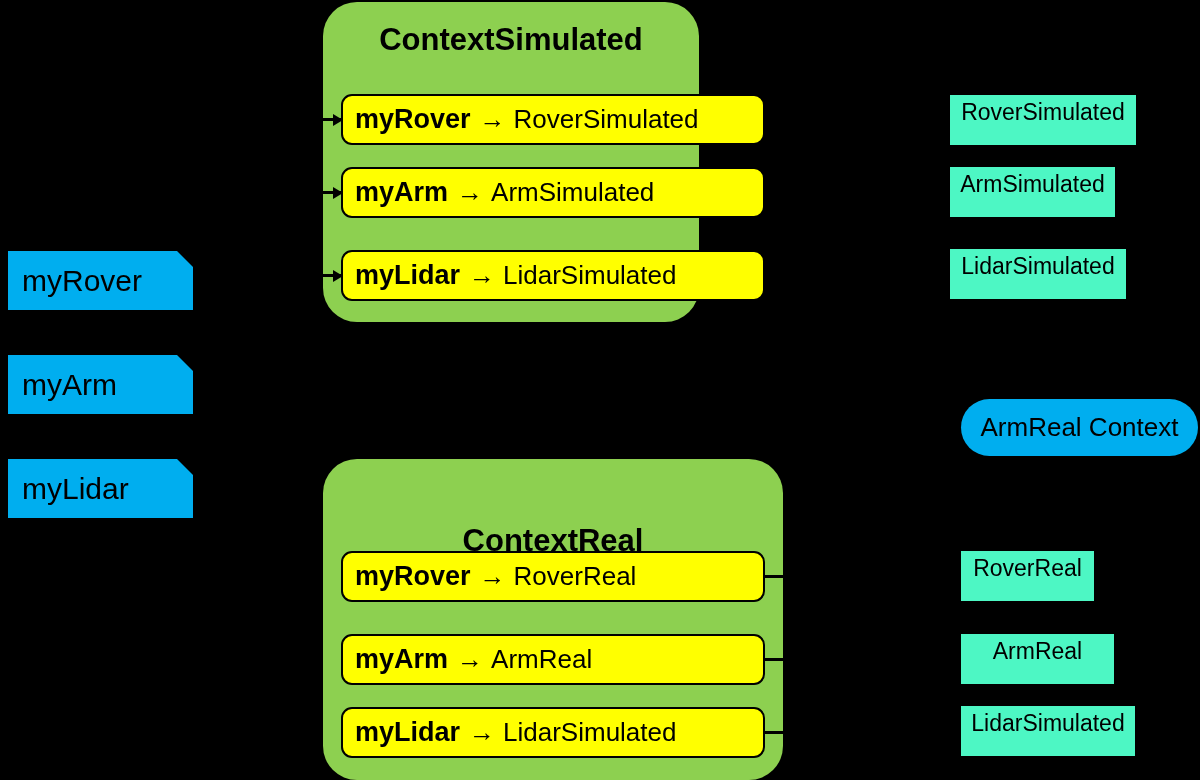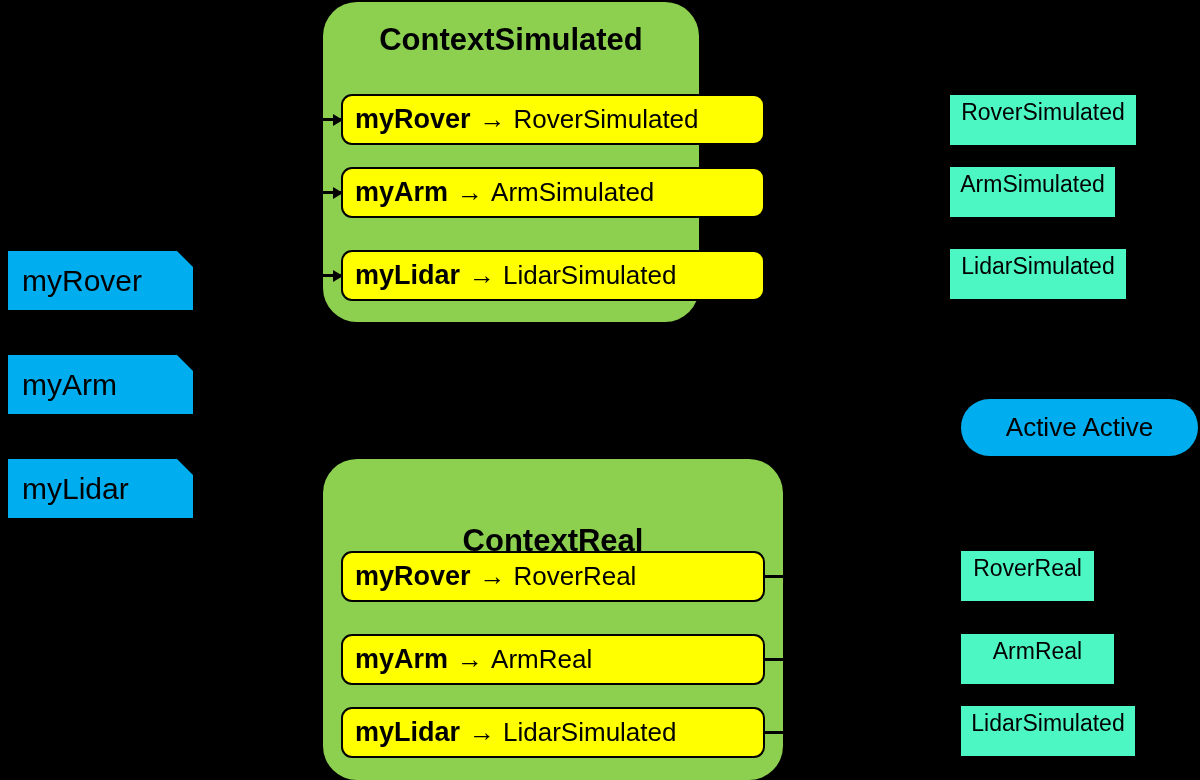--- a/index.html
+++ b/index.html
@@ -217,21 +217,21 @@
 
   <div class="impl" style="left:950px; top:167px; width:165px; height:50px;">
     <span>ArmSimulated</span>
   </div>
 
   <div class="impl" style="left:950px; top:249px; width:176px; height:50px;">
     <span>LidarSimulated</span>
   </div>
 
   <div class="pill" style="left:961px; top:399px; width:237px; height:57px;">
-    <span>Active Active</span>
+    <span>ArmReal Context</span>
   </div>
 
   <div class="impl" style="left:961px; top:551px; width:133px; height:50px;">
     <span>RoverReal</span>
   </div>
 
   <div class="impl" style="left:961px; top:634px; width:153px; height:50px;">
     <span>ArmReal</span>
   </div>
 

